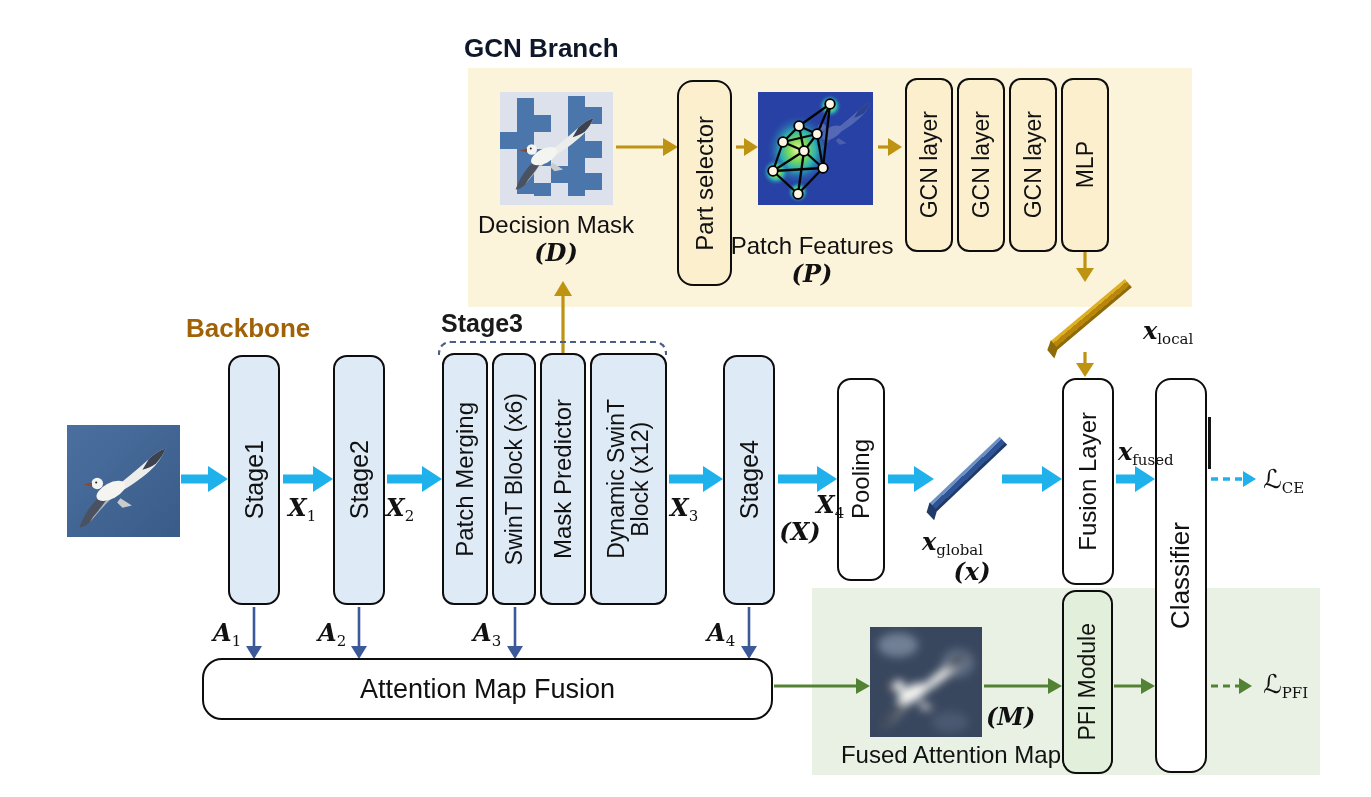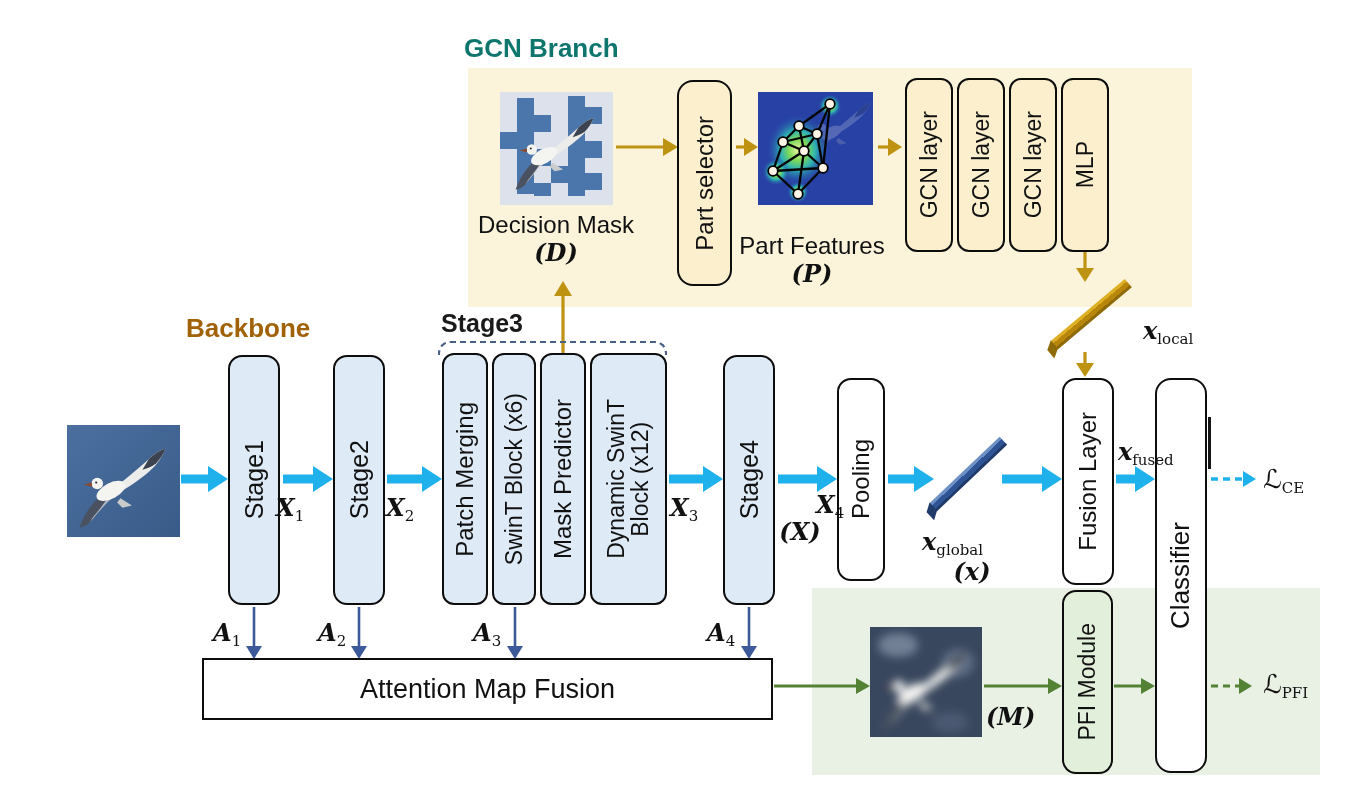--- a/index.html
+++ b/index.html
@@ -3,34 +3,34 @@
 <meta charset="utf-8">
 <style>
   html,body{margin:0;padding:0;background:#fff;}
   .canvas{position:relative;width:1371px;height:797px;background:#ffffff;overflow:hidden;
           font-family:"Liberation Sans","DejaVu Sans",sans-serif;color:#111;}
   
   .panel-yellow{position:absolute;left:468px;top:68px;width:724px;height:239px;background:#FCF3DB;}
   .panel-green{position:absolute;left:812px;top:588px;width:508px;height:187px;background:#E9F1E5;}
   
   .title{position:absolute;font-size:26px;font-weight:600;white-space:nowrap;}
-  .t-gold{color:#0f766e;}
+  .t-gold{color:#0f172a;}
   .t-blue{color:#a16207;}
   .t-black{color:#1a1a1a;font-weight:700;font-size:25px;}
   
   .vbox{position:absolute;border:2.5px solid #0d0d0d;border-radius:14px;display:flex;
         align-items:center;justify-content:center;box-sizing:border-box;background:#fff;z-index:6;}
   .vbox.blue{background:#DEEAF6;}
   .vbox.cream{background:#FBEFCE;}
   .vbox.greenfill{background:#E2EFDA;}
   .vtext{writing-mode:vertical-rl;transform:rotate(180deg);text-align:center;line-height:1.05;
          white-space:nowrap;color:#111;}
   .vtext.wrap{white-space:pre-line;}
   .s26{font-size:26px;} .s25{font-size:25px;} .s24{font-size:24px;} .s23{font-size:23px;}
-  .hbox{position:absolute;border:2.5px solid #0d0d0d;border-radius:0;background:#fff;
+  .hbox{position:absolute;border:2.5px solid #0d0d0d;border-radius:20px;background:#fff;
         display:flex;align-items:center;justify-content:center;box-sizing:border-box;z-index:6;}
   
   .lbl{position:absolute;font-size:24px;color:#111;text-align:center;z-index:7;white-space:nowrap;}
   
   .math{position:absolute;font-family:"DejaVu Serif","Liberation Serif",serif;font-size:24px;
         color:#111;z-index:8;white-space:nowrap;}
   .math .mbase{font-style:italic;font-weight:bold;}
   .math sub{font-size:15px;font-style:normal;font-weight:normal;vertical-align:-5px;margin-top:36px;}
   .math .mloss{font-style:normal;font-weight:normal;font-family:"DejaVu Serif","DejaVu Sans",serif;}
   .mparen{position:absolute;font-family:"DejaVu Serif","Liberation Serif",serif;font-weight:bold;
@@ -294,25 +294,26 @@
 
   <div class="hbox" style="left:202px;top:658px;width:571px;height:62px;font-size:27px">
     <span>Attention Map Fusion</span>
     </div>
 
   <div class="bar3d blue-bar"></div>
   <div class="bar3d gold-bar"></div>
 
   <div class="lbl" style="left:468px;top:211px;width:176px">Decision Mask</div>
   <div class="mparen" style="left:468px;top:238px;width:176px">(D)</div>
-  <div class="lbl" style="left:726px;top:232px;width:172px">Part Features</div>
+  <div class="lbl" style="left:726px;top:232px;width:172px">Patch Features</div>
   <div class="mparen" style="left:726px;top:259px;width:172px">(P)</div>
+  <div class="lbl" style="left:836px;top:741px;width:230px">Fused Attention Map</div>
   <div class="mparen" style="left:986px;top:702px">(M)</div>
 
-  <div class="math" style="left:276px;top:493px"><span class="mbase">X</span><sub>1</sub></div>
+  <div class="math" style="left:288px;top:493px"><span class="mbase">X</span><sub>1</sub></div>
   <div class="math" style="left:386px;top:493px"><span class="mbase">X</span><sub>2</sub></div>
   <div class="math" style="left:670px;top:493px"><span class="mbase">X</span><sub>3</sub></div>
   <div class="math" style="left:816px;top:490px"><span class="mbase">X</span><sub>4</sub></div>
   <div class="mparen" style="left:772px;top:517px;width:56px">(X)</div>
 
   <div class="math" style="left:213px;top:618px"><span class="mbase">A</span><sub>1</sub></div>
   <div class="math" style="left:318px;top:618px"><span class="mbase">A</span><sub>2</sub></div>
   <div class="math" style="left:473px;top:618px"><span class="mbase">A</span><sub>3</sub></div>
   <div class="math" style="left:707px;top:618px"><span class="mbase">A</span><sub>4</sub></div>
 

